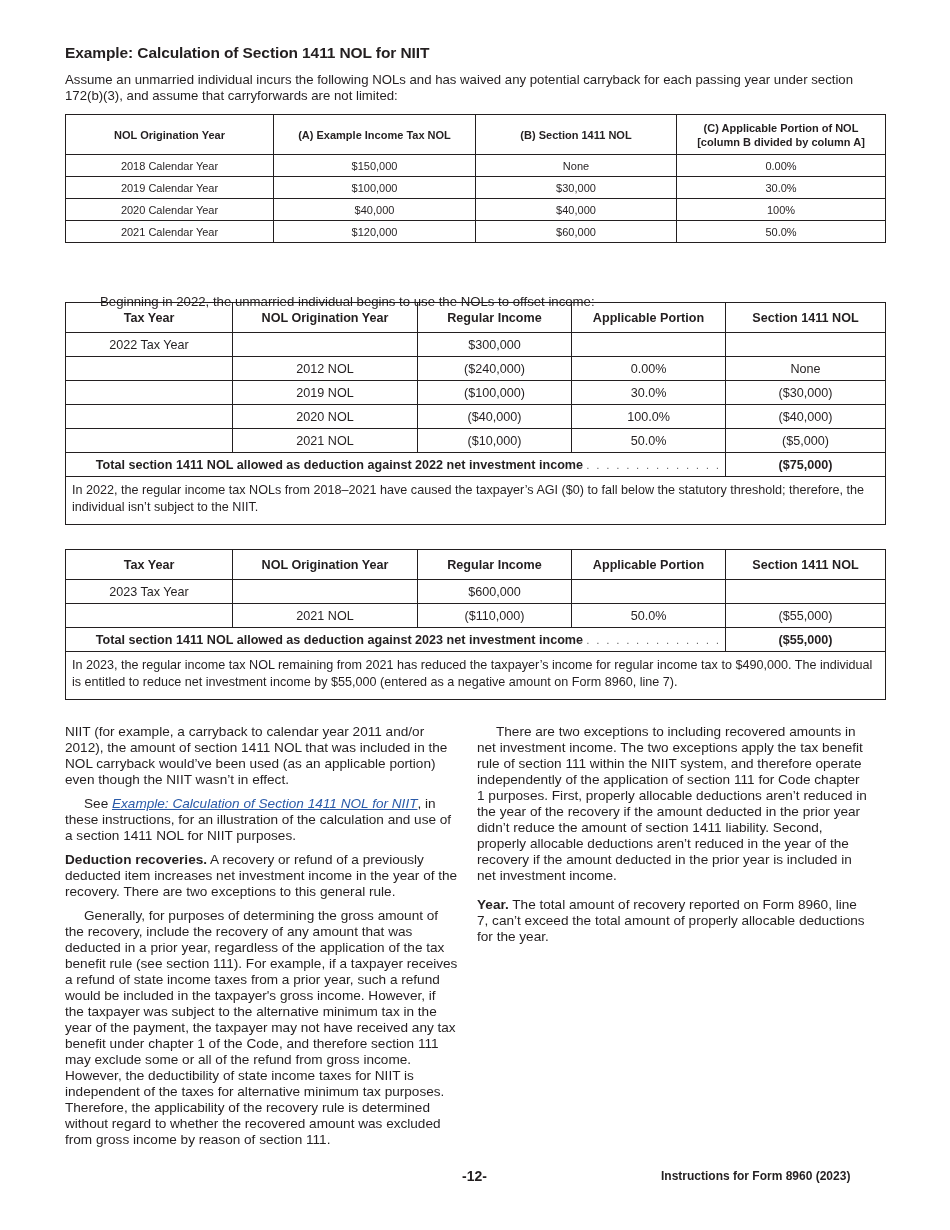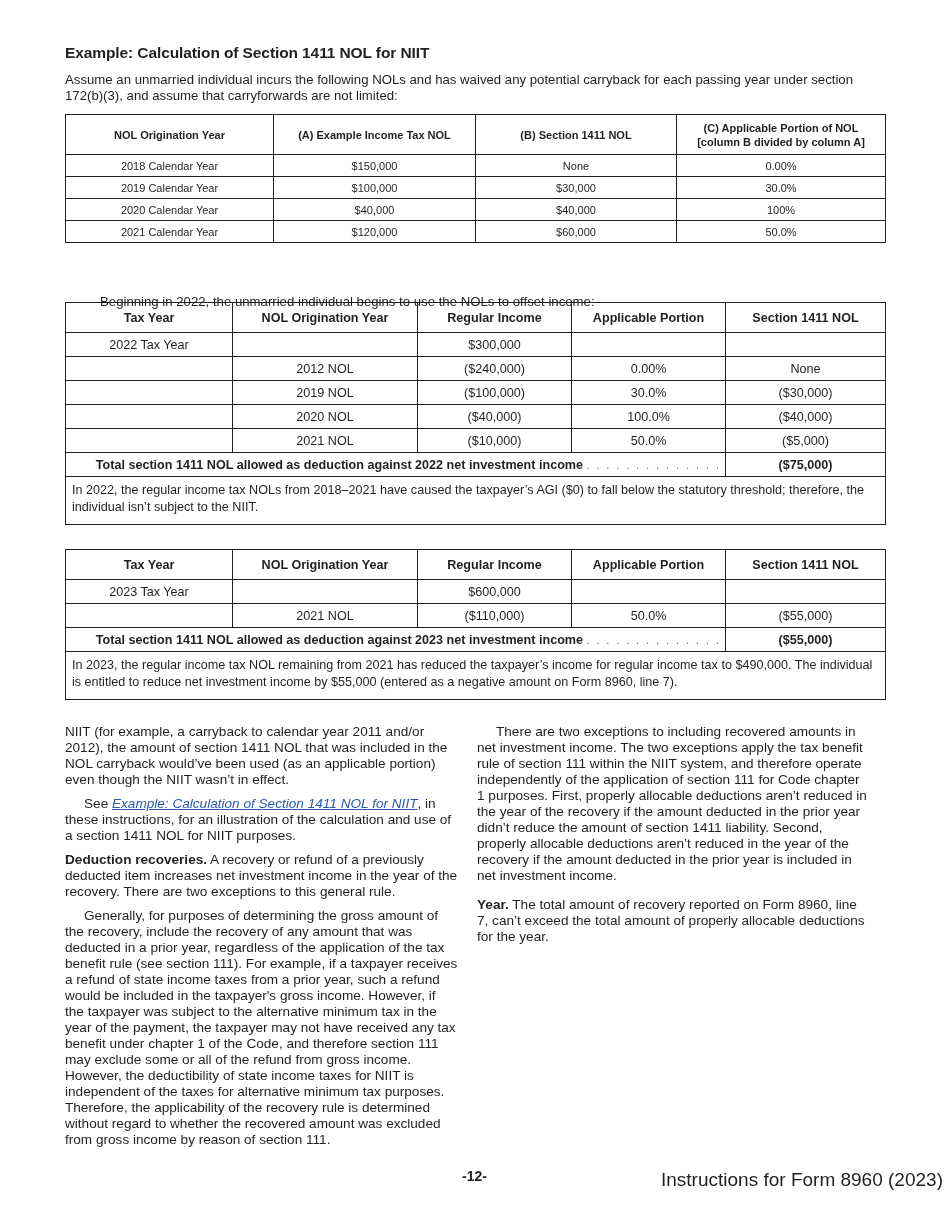--- a/index.html
+++ b/index.html
@@ -21,21 +21,21 @@
   .total-val { font-weight:bold;margin-top:47px; }
   .note-cell { text-align:left; padding:5px 6px 8px 6px; line-height:17px; height:auto !important; font-size:12.6px; }
   .col { position:absolute; top:724px; width:393px; font-size:13.6px; line-height:16px; }
   .col p { margin:0 0 8px 0; }
   .col .ind { text-indent:19px; }
   .col-left { left:65px; }
   .col-right { left:477px; }
   .lnk { color:#2a5aa8; font-style:italic; text-decoration:underline; }
   b { font-weight:bold; }
   .footer-page { position:absolute; left:462px; top:1168px; font-size:14px; font-weight:bold; }
-  .footer-title { position:absolute; left:661px; top:1169px; font-size:19px; font-weight:normal; }
+  .footer-title { position:absolute; left:661px; top:1169px; font-size:12px; font-weight:bold; }
 </style>
 </head>
 <body>
 
 <h1>Example: Calculation of Section 1411 NOL for NIIT</h1>
 <p class="intro">Assume an unmarried individual incurs the following NOLs and has waived any potential carryback for each passing year under section 172(b)(3), and assume that carryforwards are not limited:</p>
 
 <table class="t1">
   <colgroup>
       <col style="width:208px">

